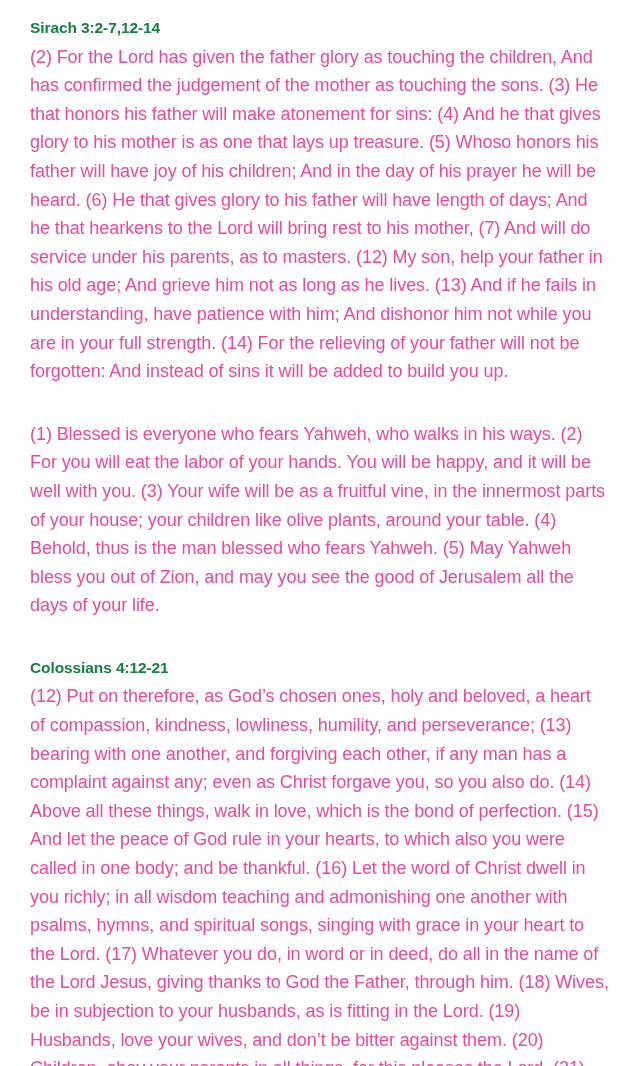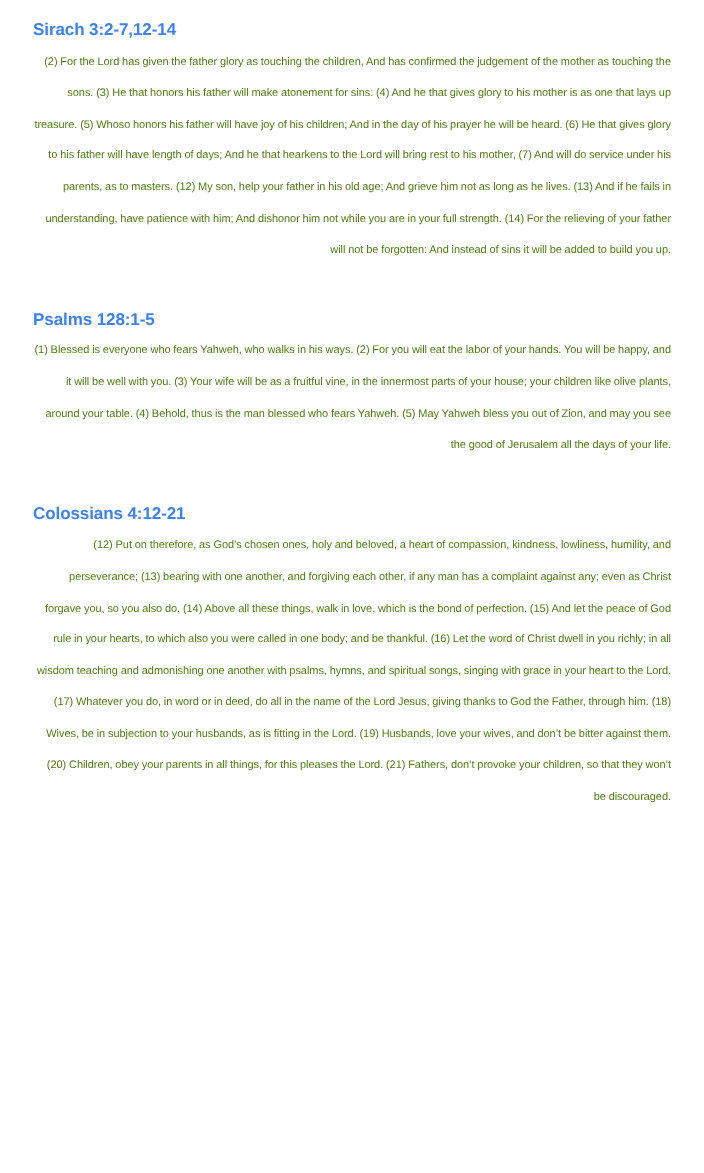--- a/index.html
+++ b/index.html
@@ -24,48 +24,47 @@
   }
   .passage {
     margin: 0 0 34px 0;
   }
   .passage:last-child {
     margin-bottom: 0;
   }
   .passage-heading {
     font-size: 15.5px;
     font-weight: bold;
-    color: #3b82f6;
+    color: #15803d;
     line-height: 28.6px;
     margin: 0 0 0 0;
     letter-spacing: -0.1px;
   }
   .passage-body {
-    font-size: 10px;
+    font-size: 18px;
     font-weight: normal;
-    color: #4d7c0f;
+    color: #ec4899;
     line-height: 28.6px;
     margin: 0;
-    text-align: right;
+    text-align: left;
     letter-spacing: -0.05px;
     word-spacing: -0.15px;
   }
 </style>
 </head>
 <body>
 
 <div class="page">
 
   <section class="passage">
     <h2 class="passage-heading">Sirach 3:2-7,12-14</h2>
     <p class="passage-body">(2) For the Lord has given the father glory as touching the children, And has confirmed the judgement of the mother as touching the sons. (3) He that honors his father will make atonement for sins: (4) And he that gives glory to his mother is as one that lays up treasure. (5) Whoso honors his father will have joy of his children; And in the day of his prayer he will be heard. (6) He that gives glory to his father will have length of days; And he that hearkens to the Lord will bring rest to his mother, (7) And will do service under his parents, as to masters. (12) My son, help your father in his old age; And grieve him not as long as he lives. (13) And if he fails in understanding, have patience with him; And dishonor him not while you are in your full strength. (14) For the relieving of your father will not be forgotten: And instead of sins it will be added to build you up.</p>
   </section>
 
   <section class="passage">
-    <h2 class="passage-heading">Psalms 128:1-5</h2>
     <p class="passage-body">(1) Blessed is everyone who fears Yahweh, who walks in his ways. (2) For you will eat the labor of your hands. You will be happy, and it will be well with you. (3) Your wife will be as a fruitful vine, in the innermost parts of your house; your children like olive plants, around your table. (4) Behold, thus is the man blessed who fears Yahweh. (5) May Yahweh bless you out of Zion, and may you see the good of Jerusalem all the days of your life.</p>
   </section>
 
   <section class="passage">
     <h2 class="passage-heading">Colossians 4:12-21</h2>
     <p class="passage-body">(12) Put on therefore, as God’s chosen ones, holy and beloved, a heart of compassion, kindness, lowliness, humility, and perseverance; (13) bearing with one another, and forgiving each other, if any man has a complaint against any; even as Christ forgave you, so you also do. (14) Above all these things, walk in love, which is the bond of perfection. (15) And let the peace of God rule in your hearts, to which also you were called in one body; and be thankful. (16) Let the word of Christ dwell in you richly; in all wisdom teaching and admonishing one another with psalms, hymns, and spiritual songs, singing with grace in your heart to the Lord. (17) Whatever you do, in word or in deed, do all in the name of the Lord Jesus, giving thanks to God the Father, through him. (18) Wives, be in subjection to your husbands, as is fitting in the Lord. (19) Husbands, love your wives, and don’t be bitter against them. (20) Children, obey your parents in all things, for this pleases the Lord. (21) Fathers, don’t provoke your children, so that they won’t be discouraged.</p>
   </section>
 
 </div>
 

